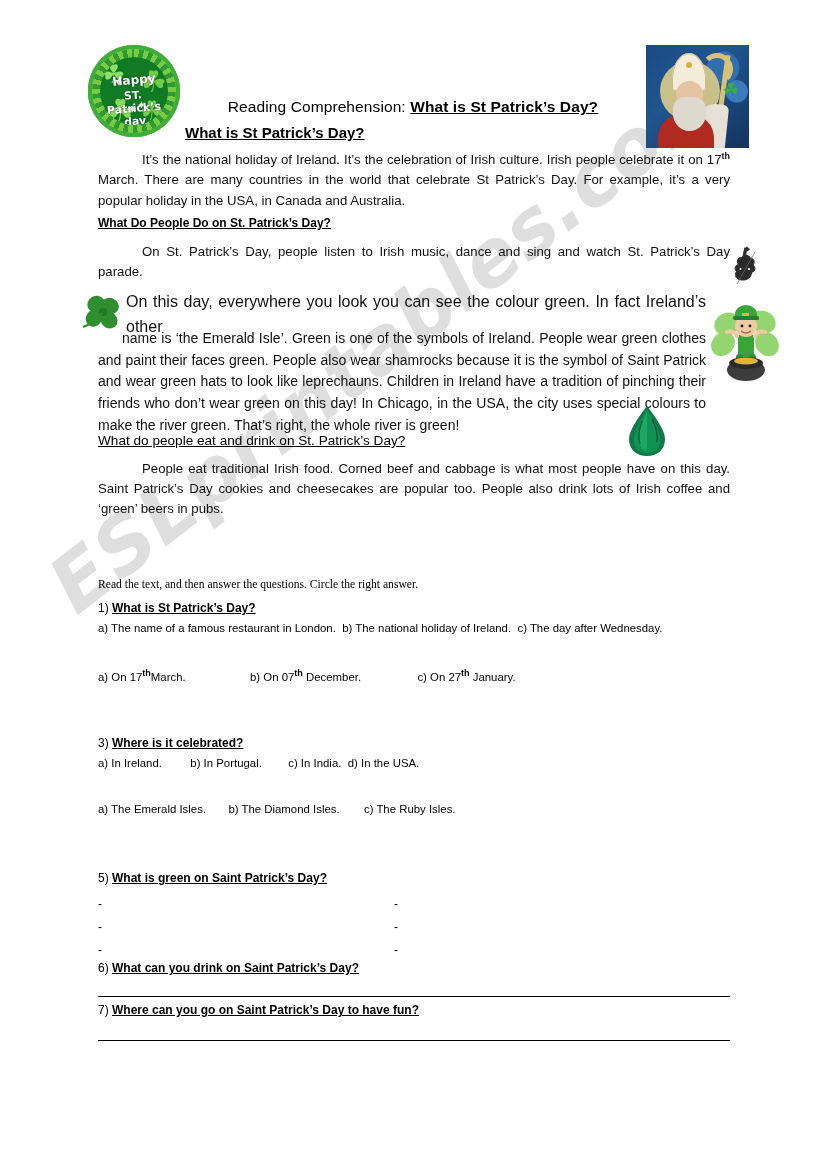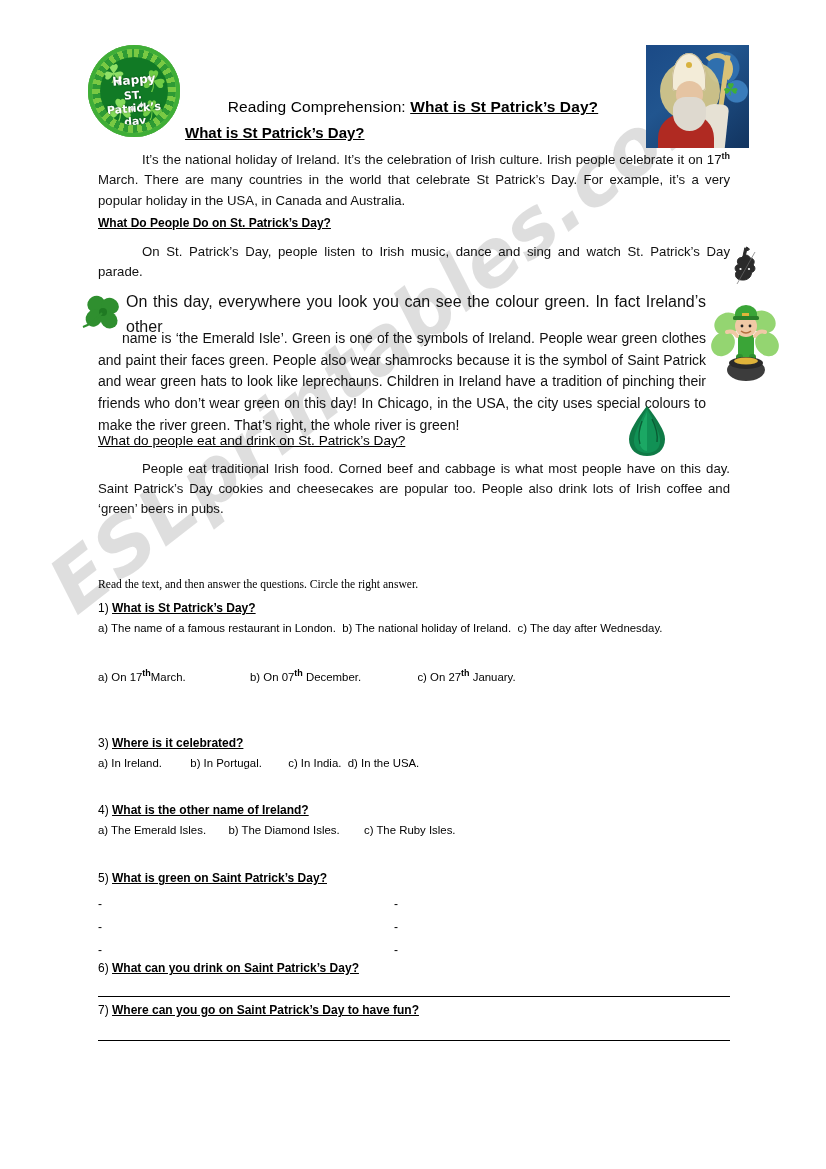--- a/index.html
+++ b/index.html
@@ -512,24 +512,20 @@
         <span class="opt">a) In Ireland.</span>
         <span class="sp-gap" style="width:22px"></span>
         <span class="opt">b) In Portugal.</span>
         <span class="sp-gap" style="width:20px"></span>
         <span class="opt">c) In India.</span>&nbsp;
         <span class="opt">d) In the USA.</span>
       </div>
     </div>
 
     <div class="q-block q4">
-      <div class="q-head">
-        <span class="num">4)</span>
-        <span class="qtext">What is the other name of Ireland?</span>
-      </div>
       <div class="q-opts">
         <span class="opt">a) The Emerald Isles.</span>
         <span class="sp-gap" style="width:16px"></span>
         <span class="opt">b) The Diamond Isles.</span>
         <span class="sp-gap" style="width:18px"></span>
         <span class="opt">c) The Ruby Isles.</span>
       </div>
     </div>
 
     <div class="q-block q5">

